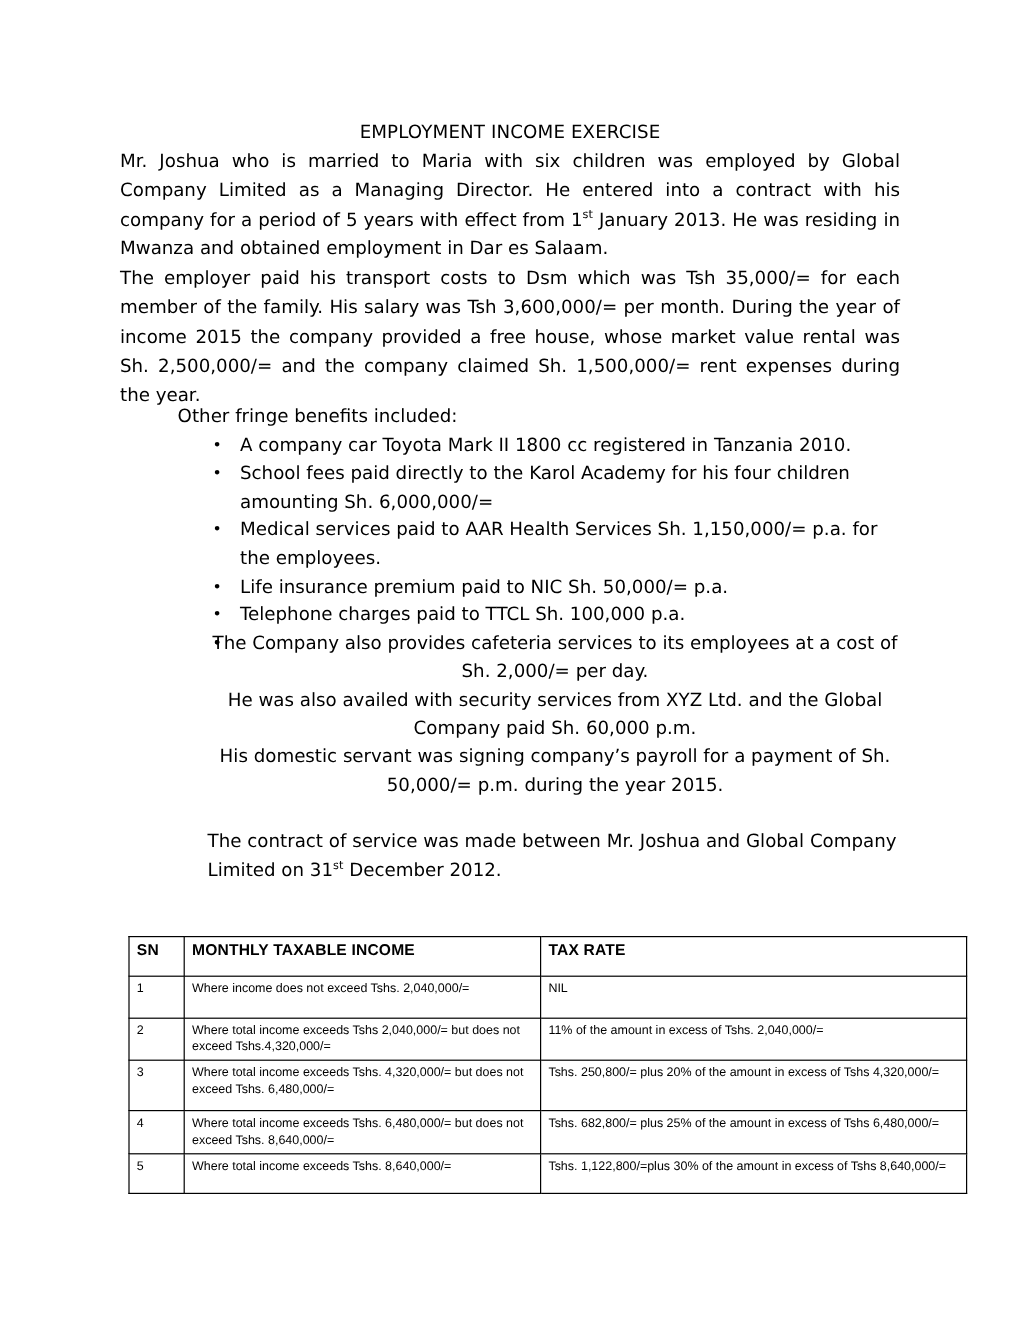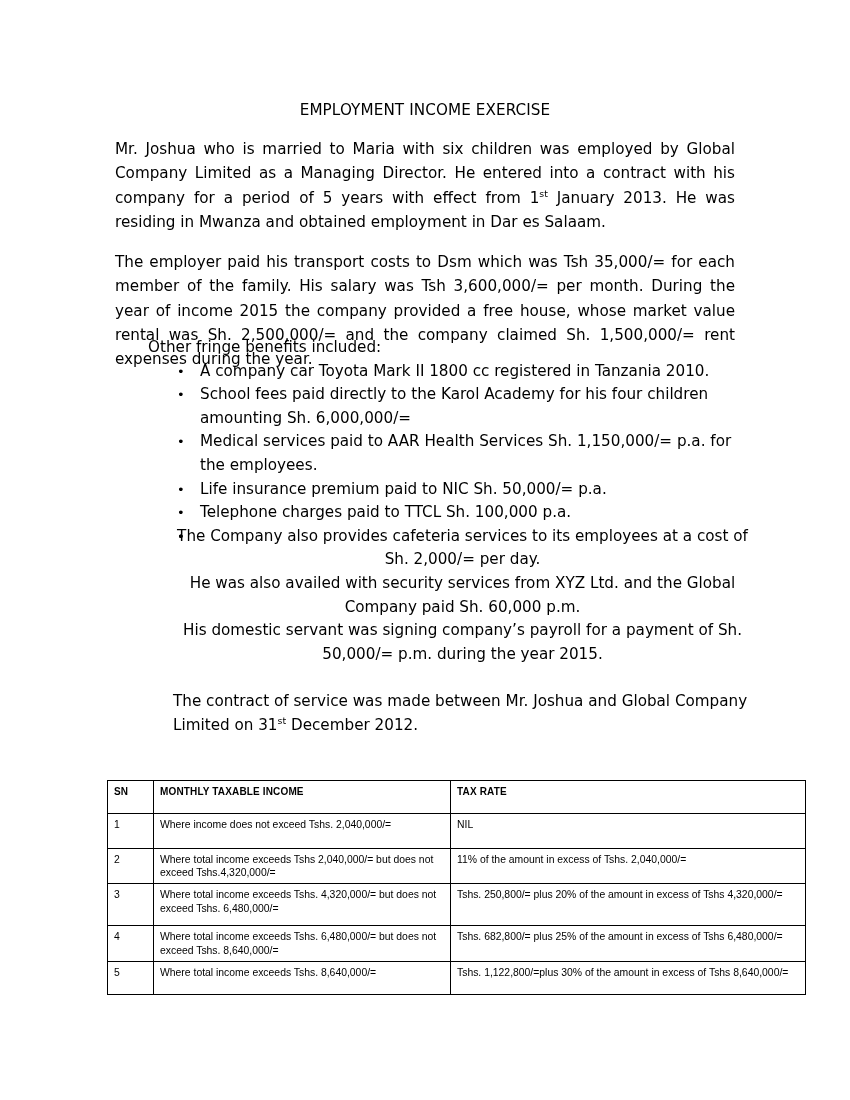--- a/index.html
+++ b/index.html
@@ -42,21 +42,21 @@
     position: absolute;
     left: 99px;
     top: 121px;
     width: 652px;
     font-size: 15.2px;
     line-height: 24.3px;
   }
   .para-justified {
     text-align: justify;
     text-align-last: left;
-    margin: 16px;
+    margin: 1px;
   }
   sup {
     font-size: 0.62em;
     vertical-align: super;
     line-height: 0;
   }
 
   
   .indent-block {
     position: absolute;
@@ -134,21 +134,21 @@
   }
   table.tax-table td,
   table.tax-table th {
     border: 1px solid #000000;
     vertical-align: top;
     padding: 4px 5px 4px 6px;
     text-align: left;
   }
   table.tax-table th {
     font-weight: bold;
-    font-size: 10px;
+    font-size: 13px;
     letter-spacing: 0.15px;
   }
   .col-sn { width: 46px; }
   .col-income { width: 297px; }
   .col-rate { width: auto; }
 
   th.th-sn, td.td-sn {
     text-align: center;
     padding-left: 3px;
     padding-right: 3px;

